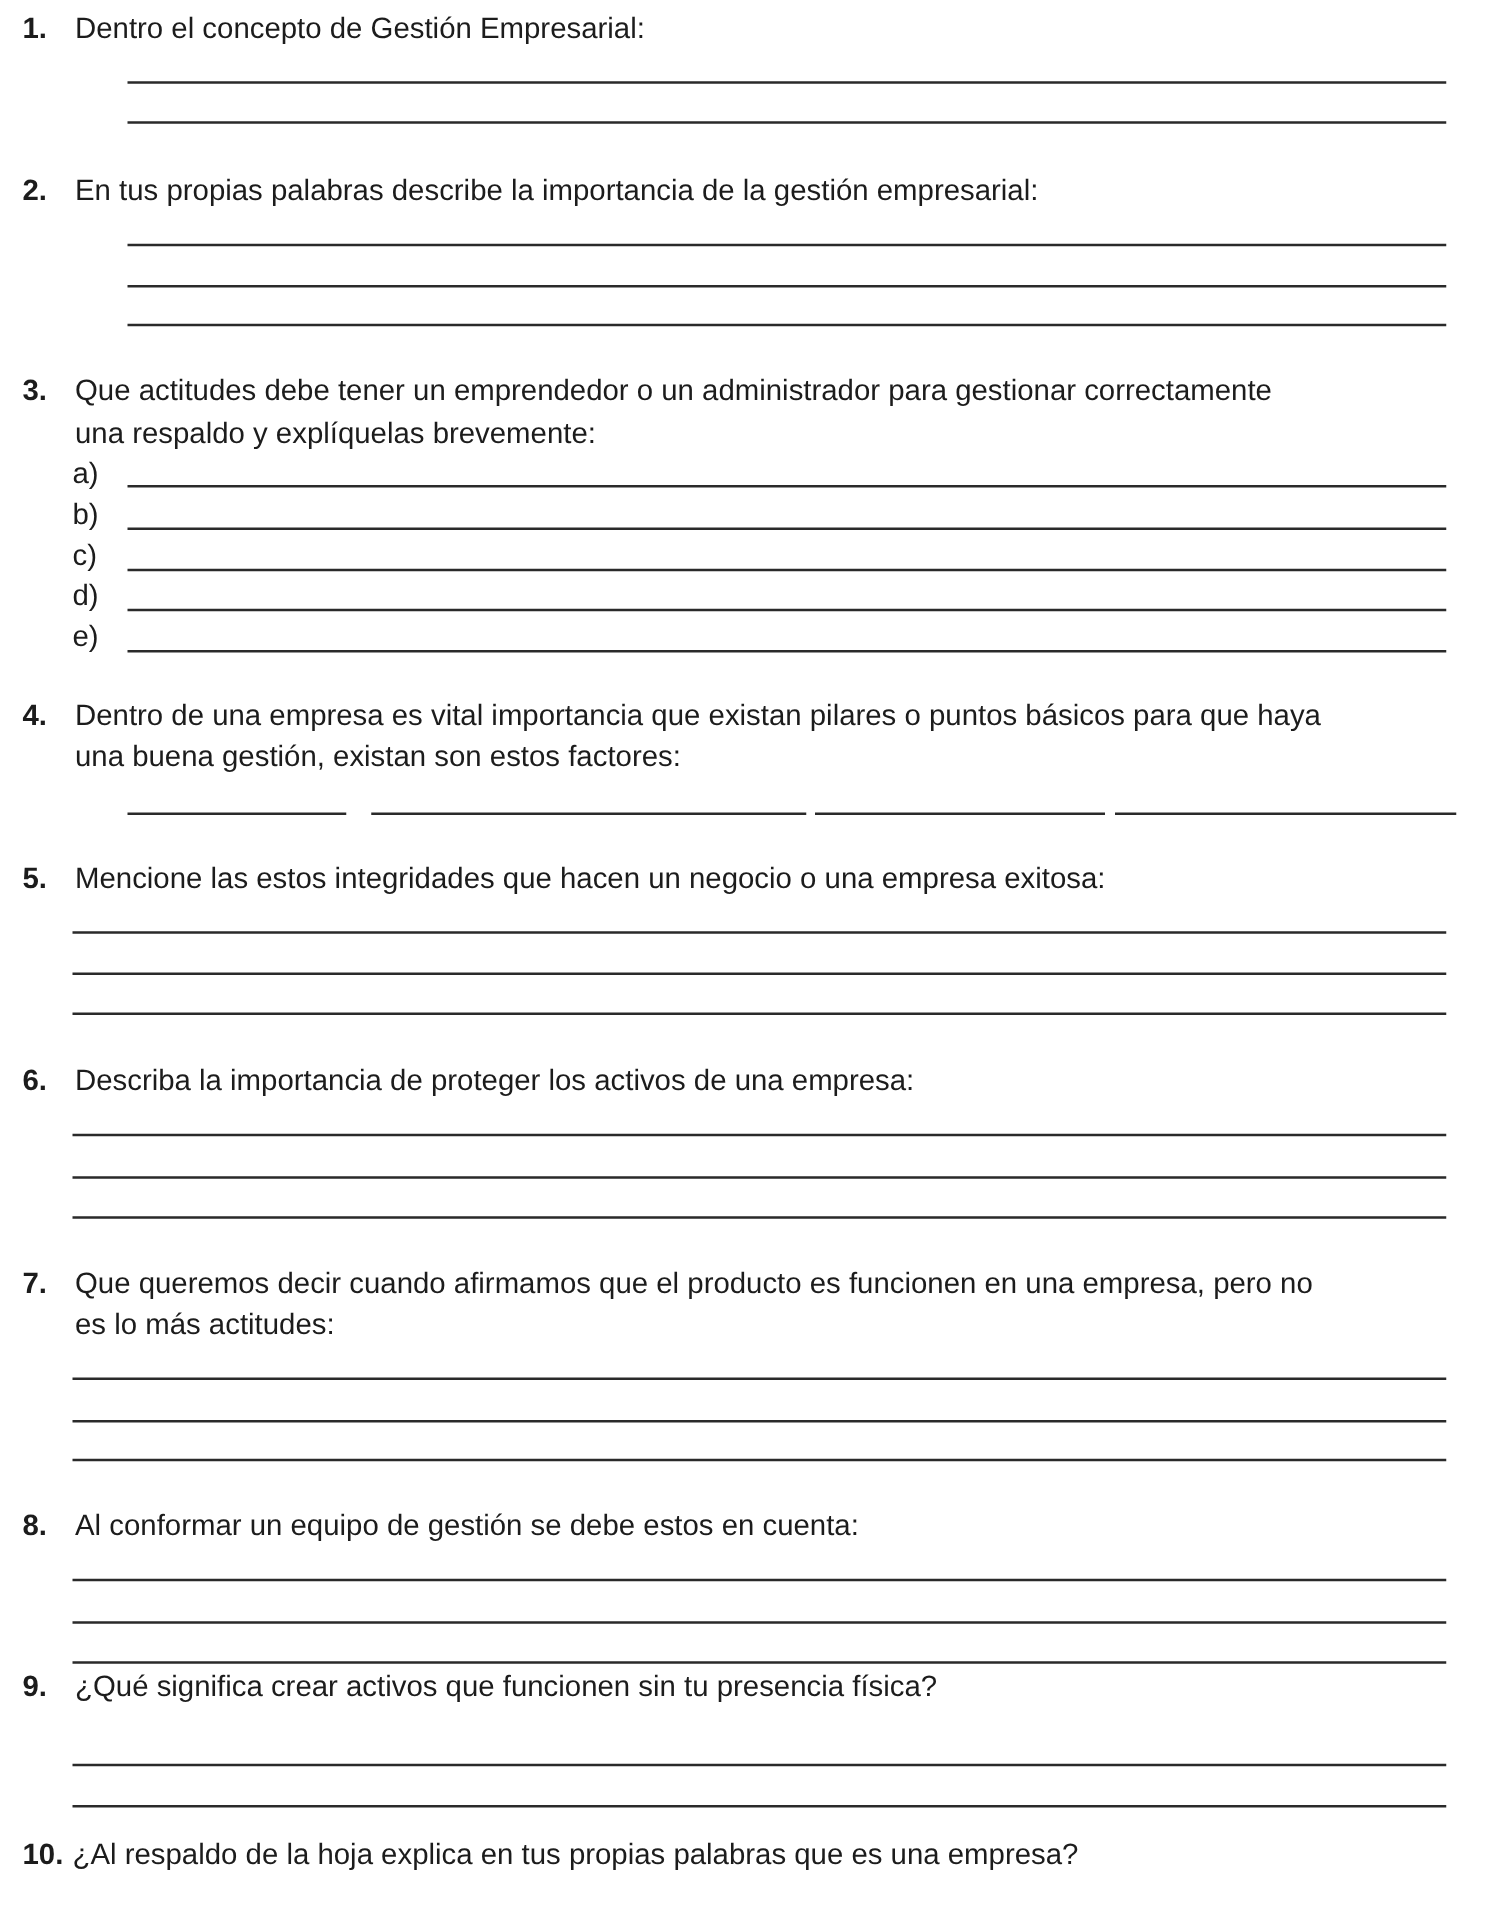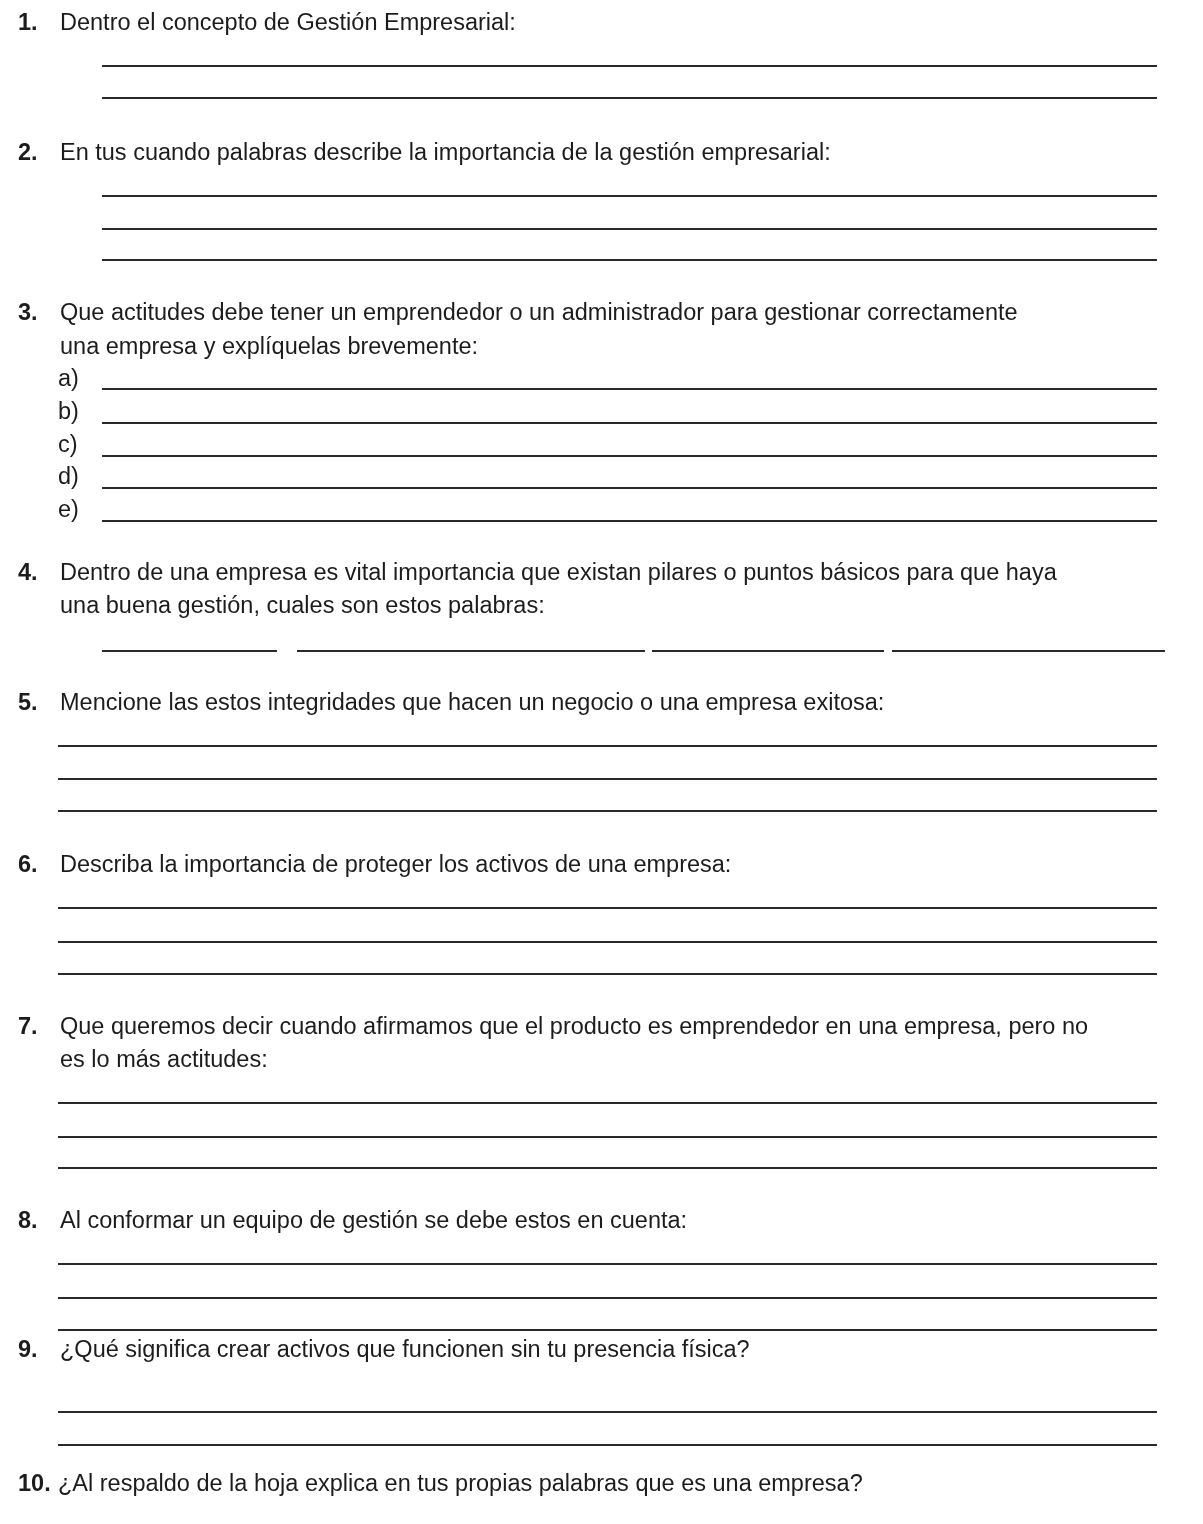--- a/index.html
+++ b/index.html
@@ -16,50 +16,50 @@
 
 <div class="q" style="top:6px;left:0;">
   <span class="num">1.</span>
   <span class="txt">Dentro el concepto de Gestión Empresarial:</span>
 </div>
 <div class="line" style="top:65px;left:102px;width:1055px;"></div>
 <div class="line" style="top:97px;left:102px;width:1055px;"></div>
 
 <div class="q" style="top:136px;left:0;">
   <span class="num">2.</span>
-  <span class="txt">En tus cuando palabras describe la importancia de la gestión empresarial:</span>
+  <span class="txt">En tus propias palabras describe la importancia de la gestión empresarial:</span>
 </div>
 <div class="line" style="top:195px;left:102px;width:1055px;"></div>
 <div class="line" style="top:228px;left:102px;width:1055px;"></div>
 <div class="line" style="top:259px;left:102px;width:1055px;"></div>
 
 <div class="q" style="top:296px;left:0;">
   <span class="num">3.</span>
   <span class="txt">Que actitudes debe tener un emprendedor o un administrador para gestionar correctamente</span>
 </div>
 <div class="q" style="top:330px;left:0;">
-  <span class="txt">una empresa y explíquelas brevemente:</span>
+  <span class="txt">una respaldo y explíquelas brevemente:</span>
 </div>
 <span class="lbl" style="top:363px;">a)</span>
 <div class="line" style="top:388px;left:102px;width:1055px;"></div>
 <span class="lbl" style="top:396px;">b)</span>
 <div class="line" style="top:422px;left:102px;width:1055px;"></div>
 <span class="lbl" style="top:429px;">c)</span>
 <div class="line" style="top:455px;left:102px;width:1055px;"></div>
 <span class="lbl" style="top:461px;">d)</span>
 <div class="line" style="top:487px;left:102px;width:1055px;"></div>
 <span class="lbl" style="top:494px;">e)</span>
 <div class="line" style="top:520px;left:102px;width:1055px;"></div>
 
 <div class="q" style="top:556px;left:0;">
   <span class="num">4.</span>
   <span class="txt">Dentro de una empresa es vital importancia que existan pilares o puntos básicos para que haya</span>
 </div>
 <div class="q" style="top:589px;left:0;">
-  <span class="txt">una buena gestión, cuales son estos palabras:</span>
+  <span class="txt">una buena gestión, existan son estos factores:</span>
 </div>
 <div class="line" style="top:650px;left:102px;width:175px;"></div>
 <div class="line" style="top:650px;left:297px;width:348px;"></div>
 <div class="line" style="top:650px;left:652px;width:232px;"></div>
 <div class="line" style="top:650px;left:892px;width:273px;"></div>
 
 <div class="q" style="top:686px;left:0;">
   <span class="num">5.</span>
   <span class="txt">Mencione las estos integridades que hacen un negocio o una empresa exitosa:</span>
 </div>
@@ -70,21 +70,21 @@
 <div class="q" style="top:848px;left:0;">
   <span class="num">6.</span>
   <span class="txt">Describa la importancia de proteger los activos de una empresa:</span>
 </div>
 <div class="line" style="top:907px;left:58px;width:1099px;"></div>
 <div class="line" style="top:941px;left:58px;width:1099px;"></div>
 <div class="line" style="top:973px;left:58px;width:1099px;"></div>
 
 <div class="q" style="top:1010px;left:0;">
   <span class="num">7.</span>
-  <span class="txt">Que queremos decir cuando afirmamos que el producto es emprendedor en una empresa, pero no</span>
+  <span class="txt">Que queremos decir cuando afirmamos que el producto es funcionen en una empresa, pero no</span>
 </div>
 <div class="q" style="top:1043px;left:0;">
   <span class="txt">es lo más actitudes:</span>
 </div>
 <div class="line" style="top:1102px;left:58px;width:1099px;"></div>
 <div class="line" style="top:1136px;left:58px;width:1099px;"></div>
 <div class="line" style="top:1167px;left:58px;width:1099px;"></div>
 
 <div class="q" style="top:1204px;left:0;">
   <span class="num">8.</span>

